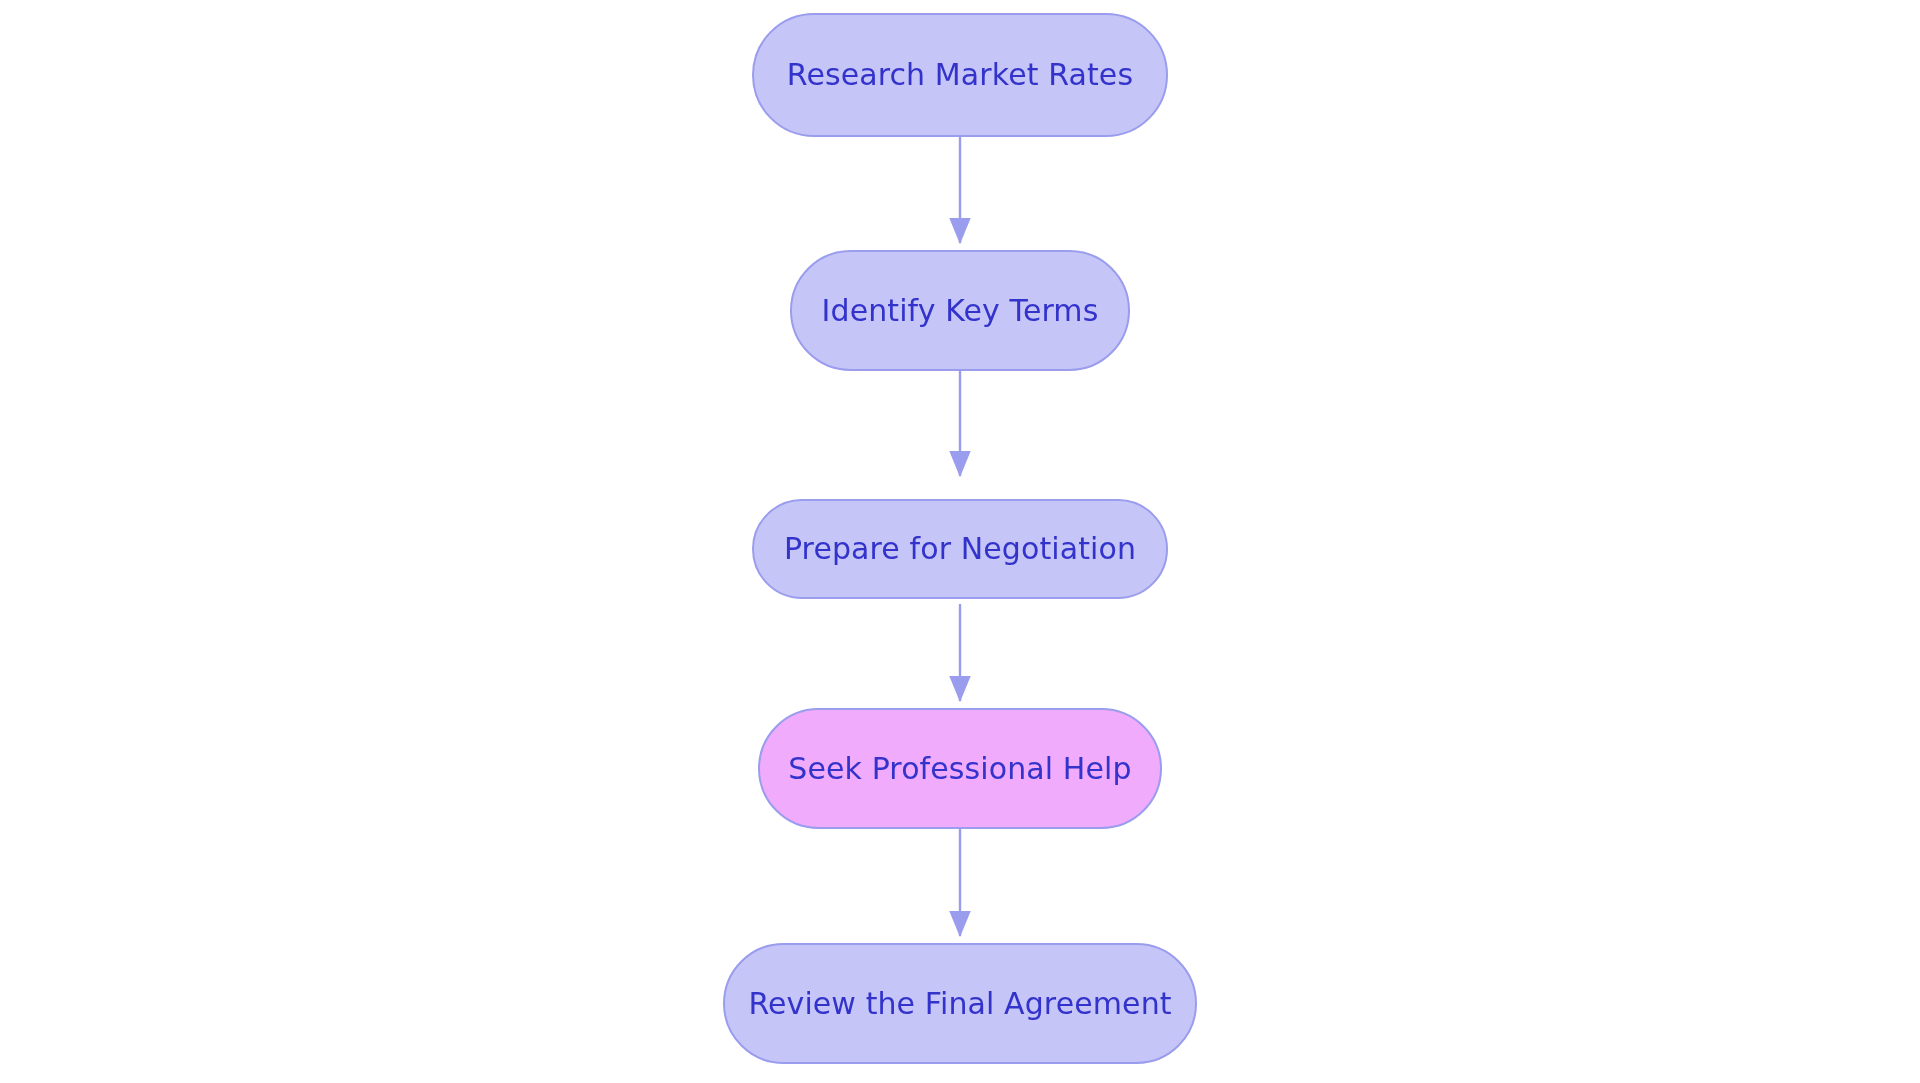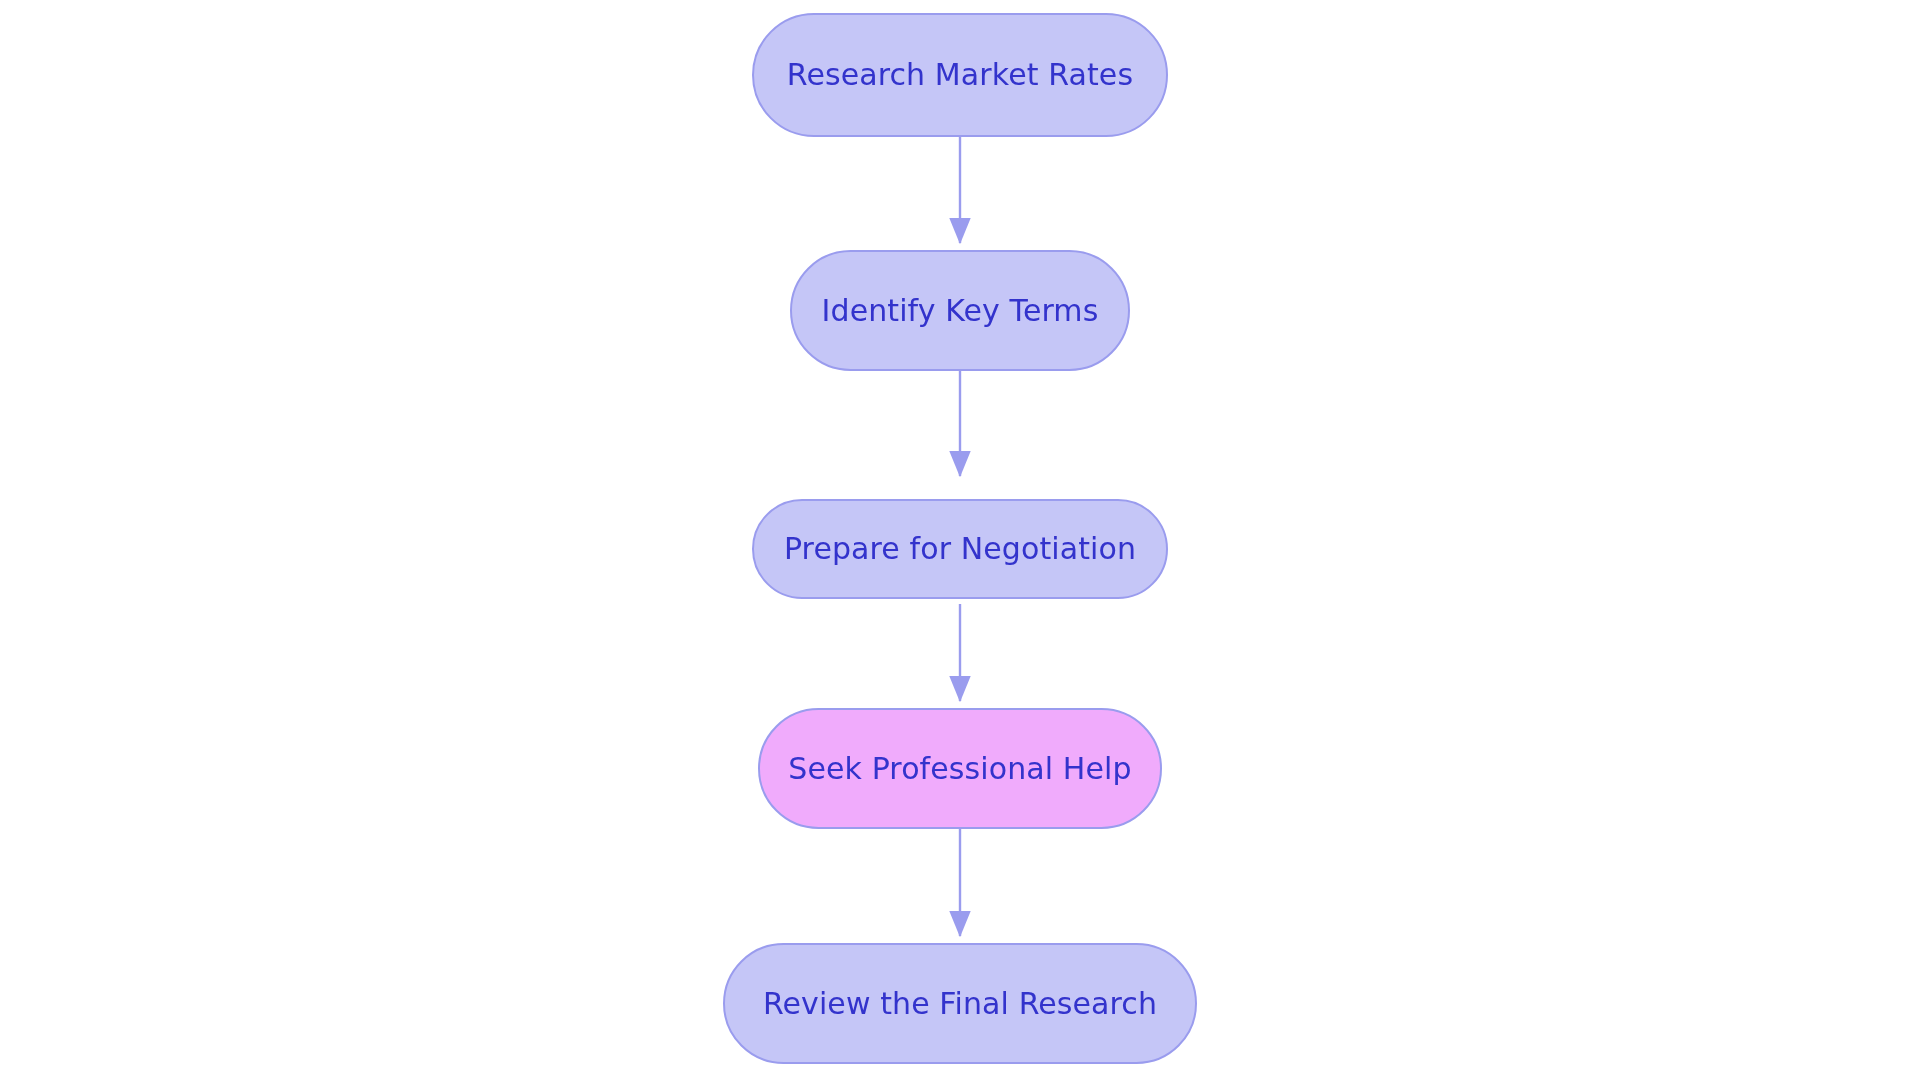--- a/index.html
+++ b/index.html
@@ -93,16 +93,16 @@
 
   <div class="flow-node" id="node-2" style="background: rgb(197, 198, 247); border-color: rgb(154, 156, 238);">
     <span class="node-label" style="color: rgb(51, 51, 204);">Prepare for Negotiation</span>
   </div>
 
   <div class="flow-node" id="node-3" style="background: #f0abfc; border-color: rgb(154, 156, 238);">
     <span class="node-label" style="color: rgb(51, 51, 204);">Seek Professional Help</span>
   </div>
 
   <div class="flow-node" id="node-4" style="background: rgb(197, 198, 247); border-color: rgb(154, 156, 238);">
-    <span class="node-label" style="color: rgb(51, 51, 204);">Review the Final Research</span>
+    <span class="node-label" style="color: rgb(51, 51, 204);">Review the Final Agreement</span>
   </div>
 
 </div>
 
 </body></html>

